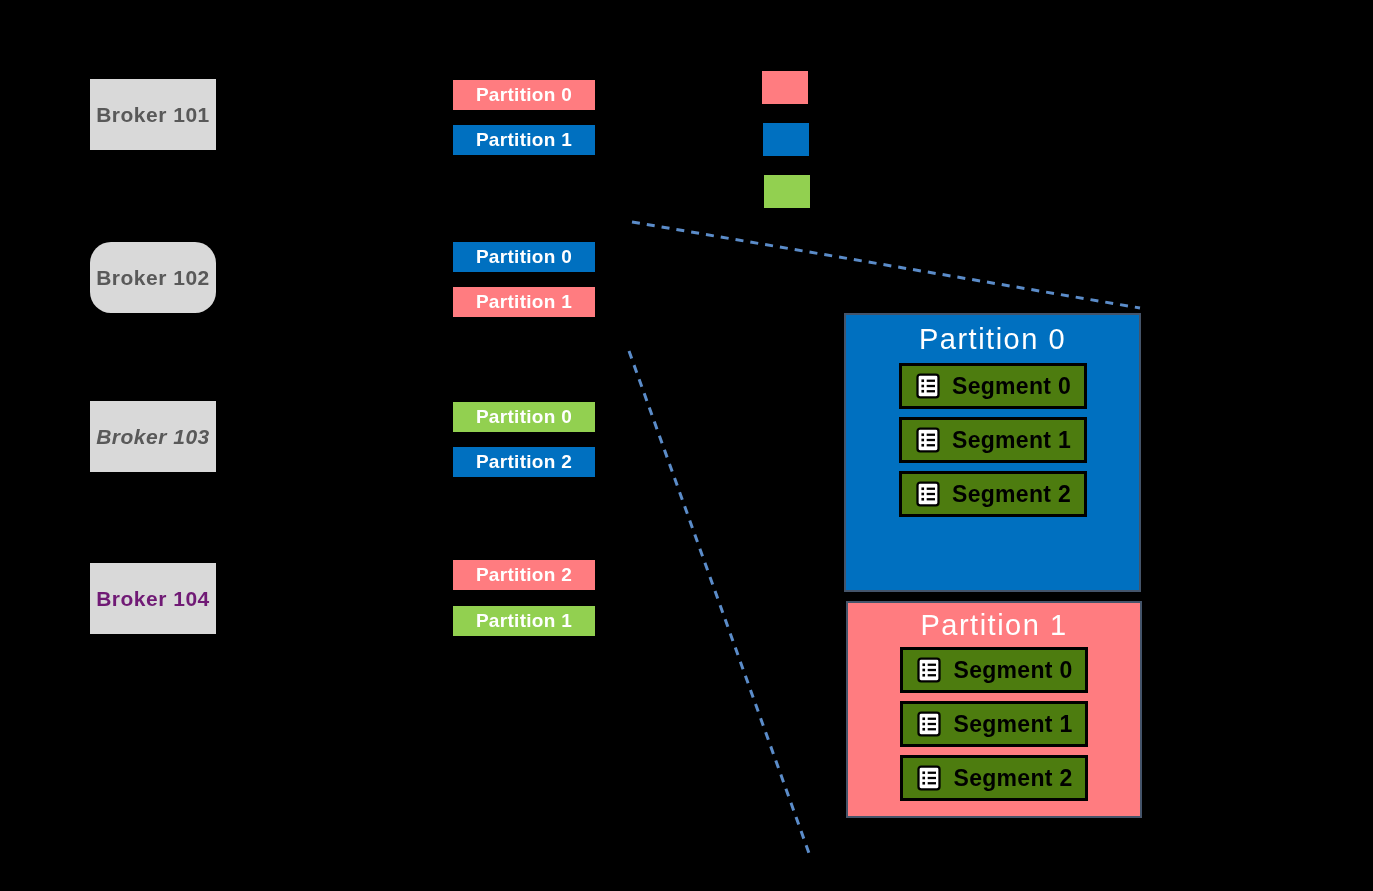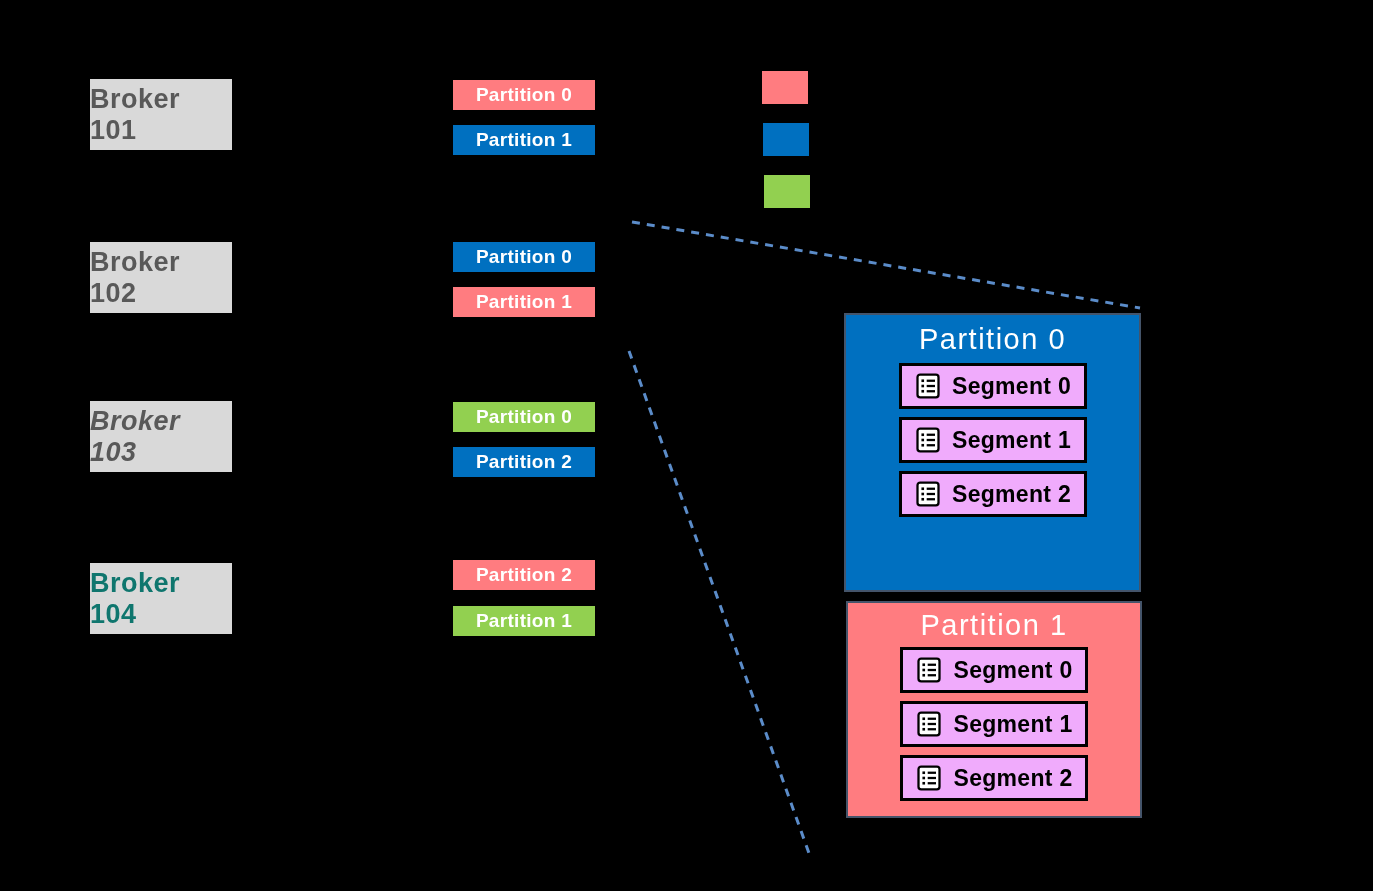--- a/index.html
+++ b/index.html
@@ -1,62 +1,62 @@
 <!DOCTYPE html>
 <html><head>
 <meta charset="utf-8">
 <style>
   html,body{margin:0;padding:0;background:#000;}
   .canvas{
     position:relative;width:1373px;height:891px;background:#000;overflow:hidden;
     font-family:"Liberation Sans", sans-serif;
   }
   .broker{
-    position:absolute;left:90px;width:142px;height:71px;
+    position:absolute;left:90px;width:126px;height:71px;
     display:flex;align-items:center;justify-content:center;
-    font-size:27px;font-weight:700;letter-spacing:0.5px;
+    font-size:21px;font-weight:700;letter-spacing:0.5px;
   }
   .chip{
     position:absolute;left:453px;width:142px;height:30px;
     display:flex;align-items:center;justify-content:center;
     color:#fff;font-size:19px;font-weight:700;letter-spacing:0.3px;
   }
   .swatch{position:absolute;width:46px;height:33px;}
   .callout-lines{position:absolute;left:0;top:0;width:1373px;height:891px;pointer-events:none;}
   .panel{
     position:absolute;box-sizing:border-box;border:2px solid;
     display:flex;flex-direction:column;
   }
   .panel-title{
     height:48px;display:flex;align-items:center;justify-content:center;
     color:#fff;font-size:29px;font-weight:300;letter-spacing:1.5px;
   }
   .segments{display:flex;flex-direction:column;align-items:center;gap:8px;}
   .segment{
-    box-sizing:border-box;width:188px;height:46px;background:#f0abfc;border:3px solid #000;
+    box-sizing:border-box;width:188px;height:46px;background:#4d7c0f;border:3px solid #000;
     display:flex;align-items:center;justify-content:center;gap:10px;
   }
   .segment .label{color:#000;font-size:23px;font-weight:700;letter-spacing:0.3px;}
   .segment svg{display:block;}
 </style>
 </head>
 <body>
 
 <div class="canvas">
 
   <div class="broker" style="top: 79px; background-color: rgb(217, 217, 217); color: rgb(89, 89, 89);">
     <span>Broker 101</span>
   </div>
-  <div class="broker" style="top: 242px; background-color: rgb(217, 217, 217); color: rgb(89, 89, 89);">
+  <div class="broker" style="top: 242px; background-color: rgb(217, 217, 217); color: rgb(89, 89, 89); border-radius: 21px;">
     <span>Broker 102</span>
   </div>
   <div class="broker" style="top: 401px; background-color: rgb(217, 217, 217); color: rgb(89, 89, 89); font-style: italic;">
     <span>Broker 103</span>
   </div>
-  <div class="broker" style="top: 563px; background-color: rgb(217, 217, 217); color: #0f766e;">
+  <div class="broker" style="top: 563px; background-color: rgb(217, 217, 217); color: #701a75;">
     <span>Broker 104</span>
   </div>
 
   <div class="chip" style="top: 80px; background-color: rgb(255, 124, 128);">Partition 0</div>
   <div class="chip" style="top: 125px; background-color: rgb(0, 112, 192);">Partition 1</div>
   <div class="chip" style="top: 242px; background-color: rgb(0, 112, 192);">Partition 0</div>
   <div class="chip" style="top: 287px; background-color: rgb(255, 124, 128);">Partition 1</div>
   <div class="chip" style="top: 402px; background-color: rgb(146, 208, 80);">Partition 0</div>
   <div class="chip" style="top: 447px; background-color: rgb(0, 112, 192);">Partition 2</div>
   <div class="chip" style="top: 560px; background-color: rgb(255, 124, 128);">Partition 2</div>

